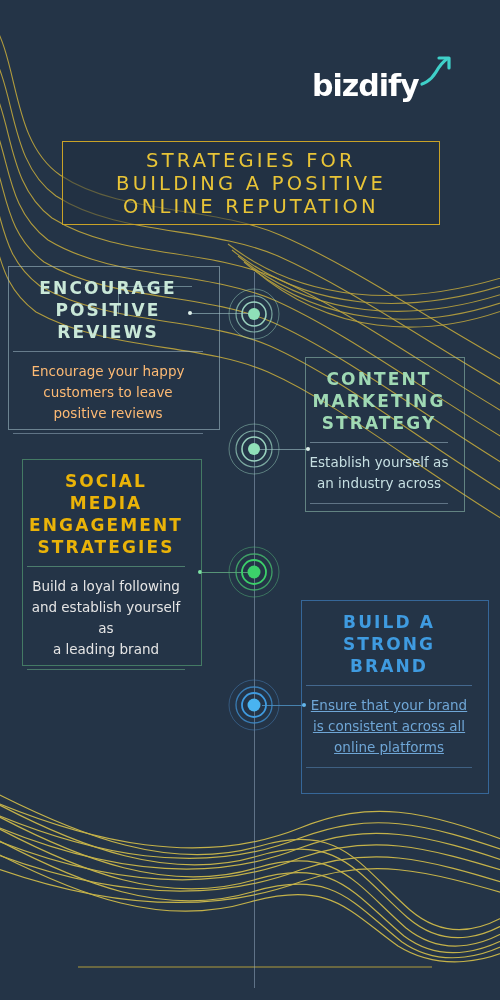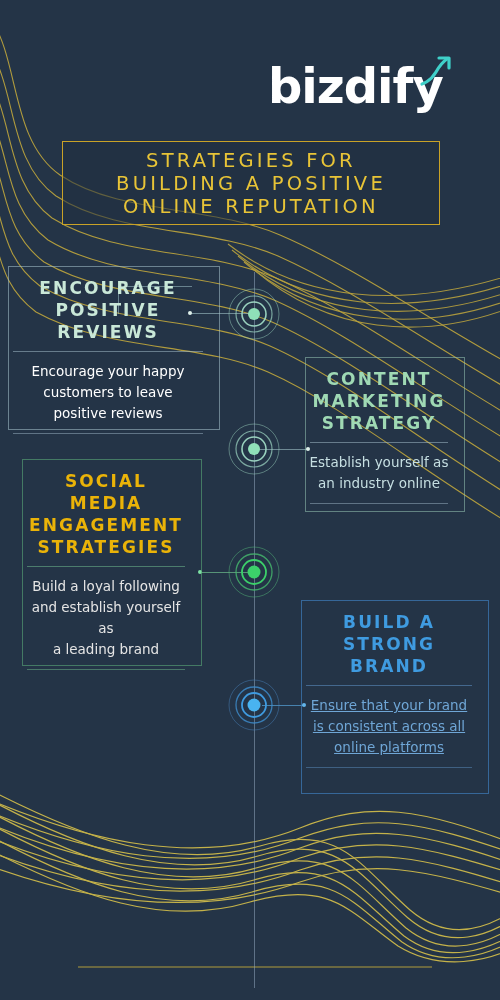--- a/index.html
+++ b/index.html
@@ -13,22 +13,22 @@
   #root{position:relative;width:500px;height:1000px;overflow:hidden;}
 
   .bg-svg{position:absolute;left:0;top:0;width:500px;height:1000px;pointer-events:none;}
 
   
   .logo{
     position:absolute;left:268px;top:58px;width:180px;height:56px;
   }
   .logo-text{
     font-family:"DejaVu Sans", sans-serif;
-    font-size:48px;font-weight:bold;color:#ffffff;
-    letter-spacing:-1px;line-height:56px;
+    font-size:30px;font-weight:bold;color:#ffffff;
+    letter-spacing:-1px;line-height:56px;margin-left:44px;
   }
   .logo-arrow{position:absolute;right:-4px;top:-4px;width:34px;height:34px;}
 
   
   .title-banner{
     position:absolute;left:62px;top:141px;width:378px;height:84px;
     border:1px solid #c9a227;
     box-sizing:border-box;
     display:flex;align-items:center;justify-content:center;
     background:rgba(33,47,64,0.55);
@@ -79,21 +79,21 @@
     white-space:pre-line;
   }
   .card-rule-bottom{
     height:1px;margin:9px 4px 0 4px;
     background:rgba(170,195,210,.45);
   }
 
   
   #card1{left:8px;top:266px;width:212px;height:164px;border-color:rgba(168,196,206,.55);}
   #card1 .card-title{color:#c9e8d8;}
-  #card1 .card-body{color:#ffffff;}
+  #card1 .card-body{color:#fdba74;}
 
   
   #card2{left:305px;top:357px;width:160px;height:155px;border-color:rgba(150,196,178,.55);}
   #card2 .card-title{color:#9fd9b4;}
   #card2 .card-body{color:#c6dfe2;}
 
   
   #card3{left:22px;top:459px;width:180px;height:207px;border-color:rgba(90,170,120,.6);}
   #card3 .card-title{color:#eab308;}
   #card3 .card-body{color:#e5e5e5;}
@@ -229,21 +229,21 @@
 positive reviews</div>
     <div class="card-rule-bottom"></div>
   </div>
 
   <div class="card" id="card2">
     <div class="card-title">CONTENT
 MARKETING
 STRATEGY</div>
     <div class="card-rule"></div>
     <div class="card-body">Establish yourself as
-an industry online</div>
+an industry across</div>
     <div class="card-rule-bottom"></div>
   </div>
 
   <div class="card" id="card3">
     <div class="card-title">SOCIAL
 MEDIA
 ENGAGEMENT
 STRATEGIES</div>
     <div class="card-rule"></div>
     <div class="card-body">Build a loyal following

